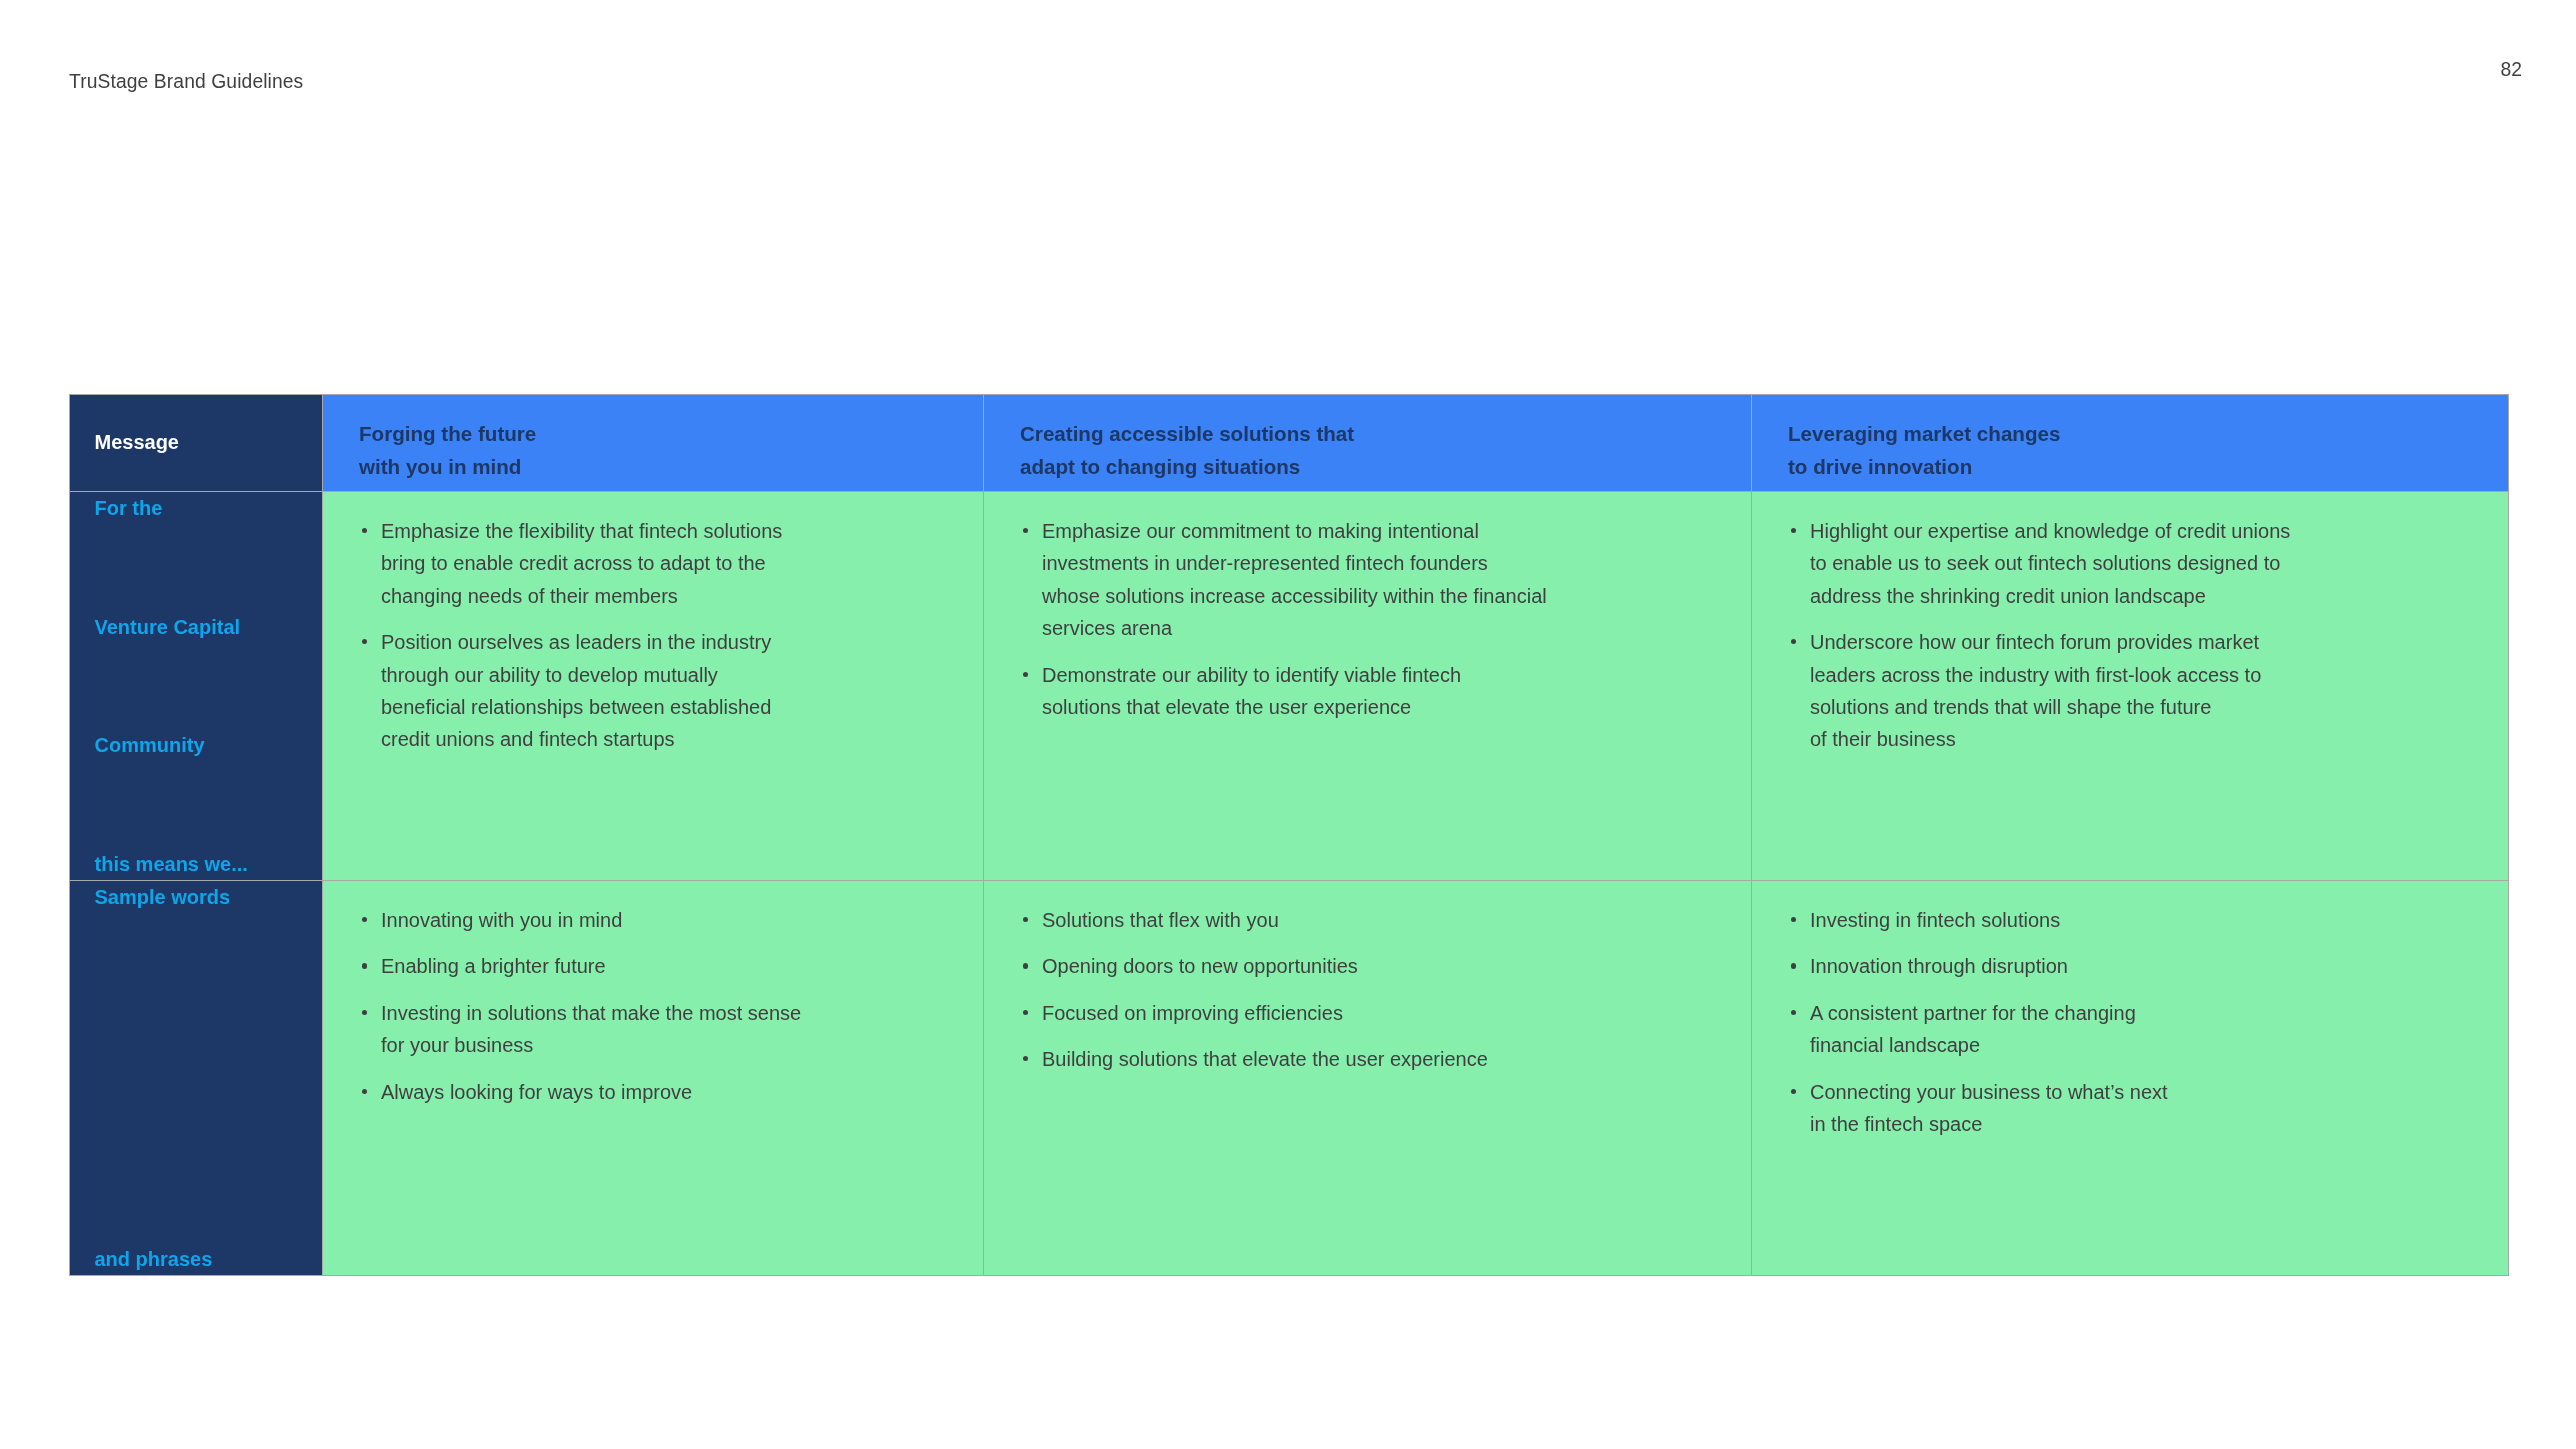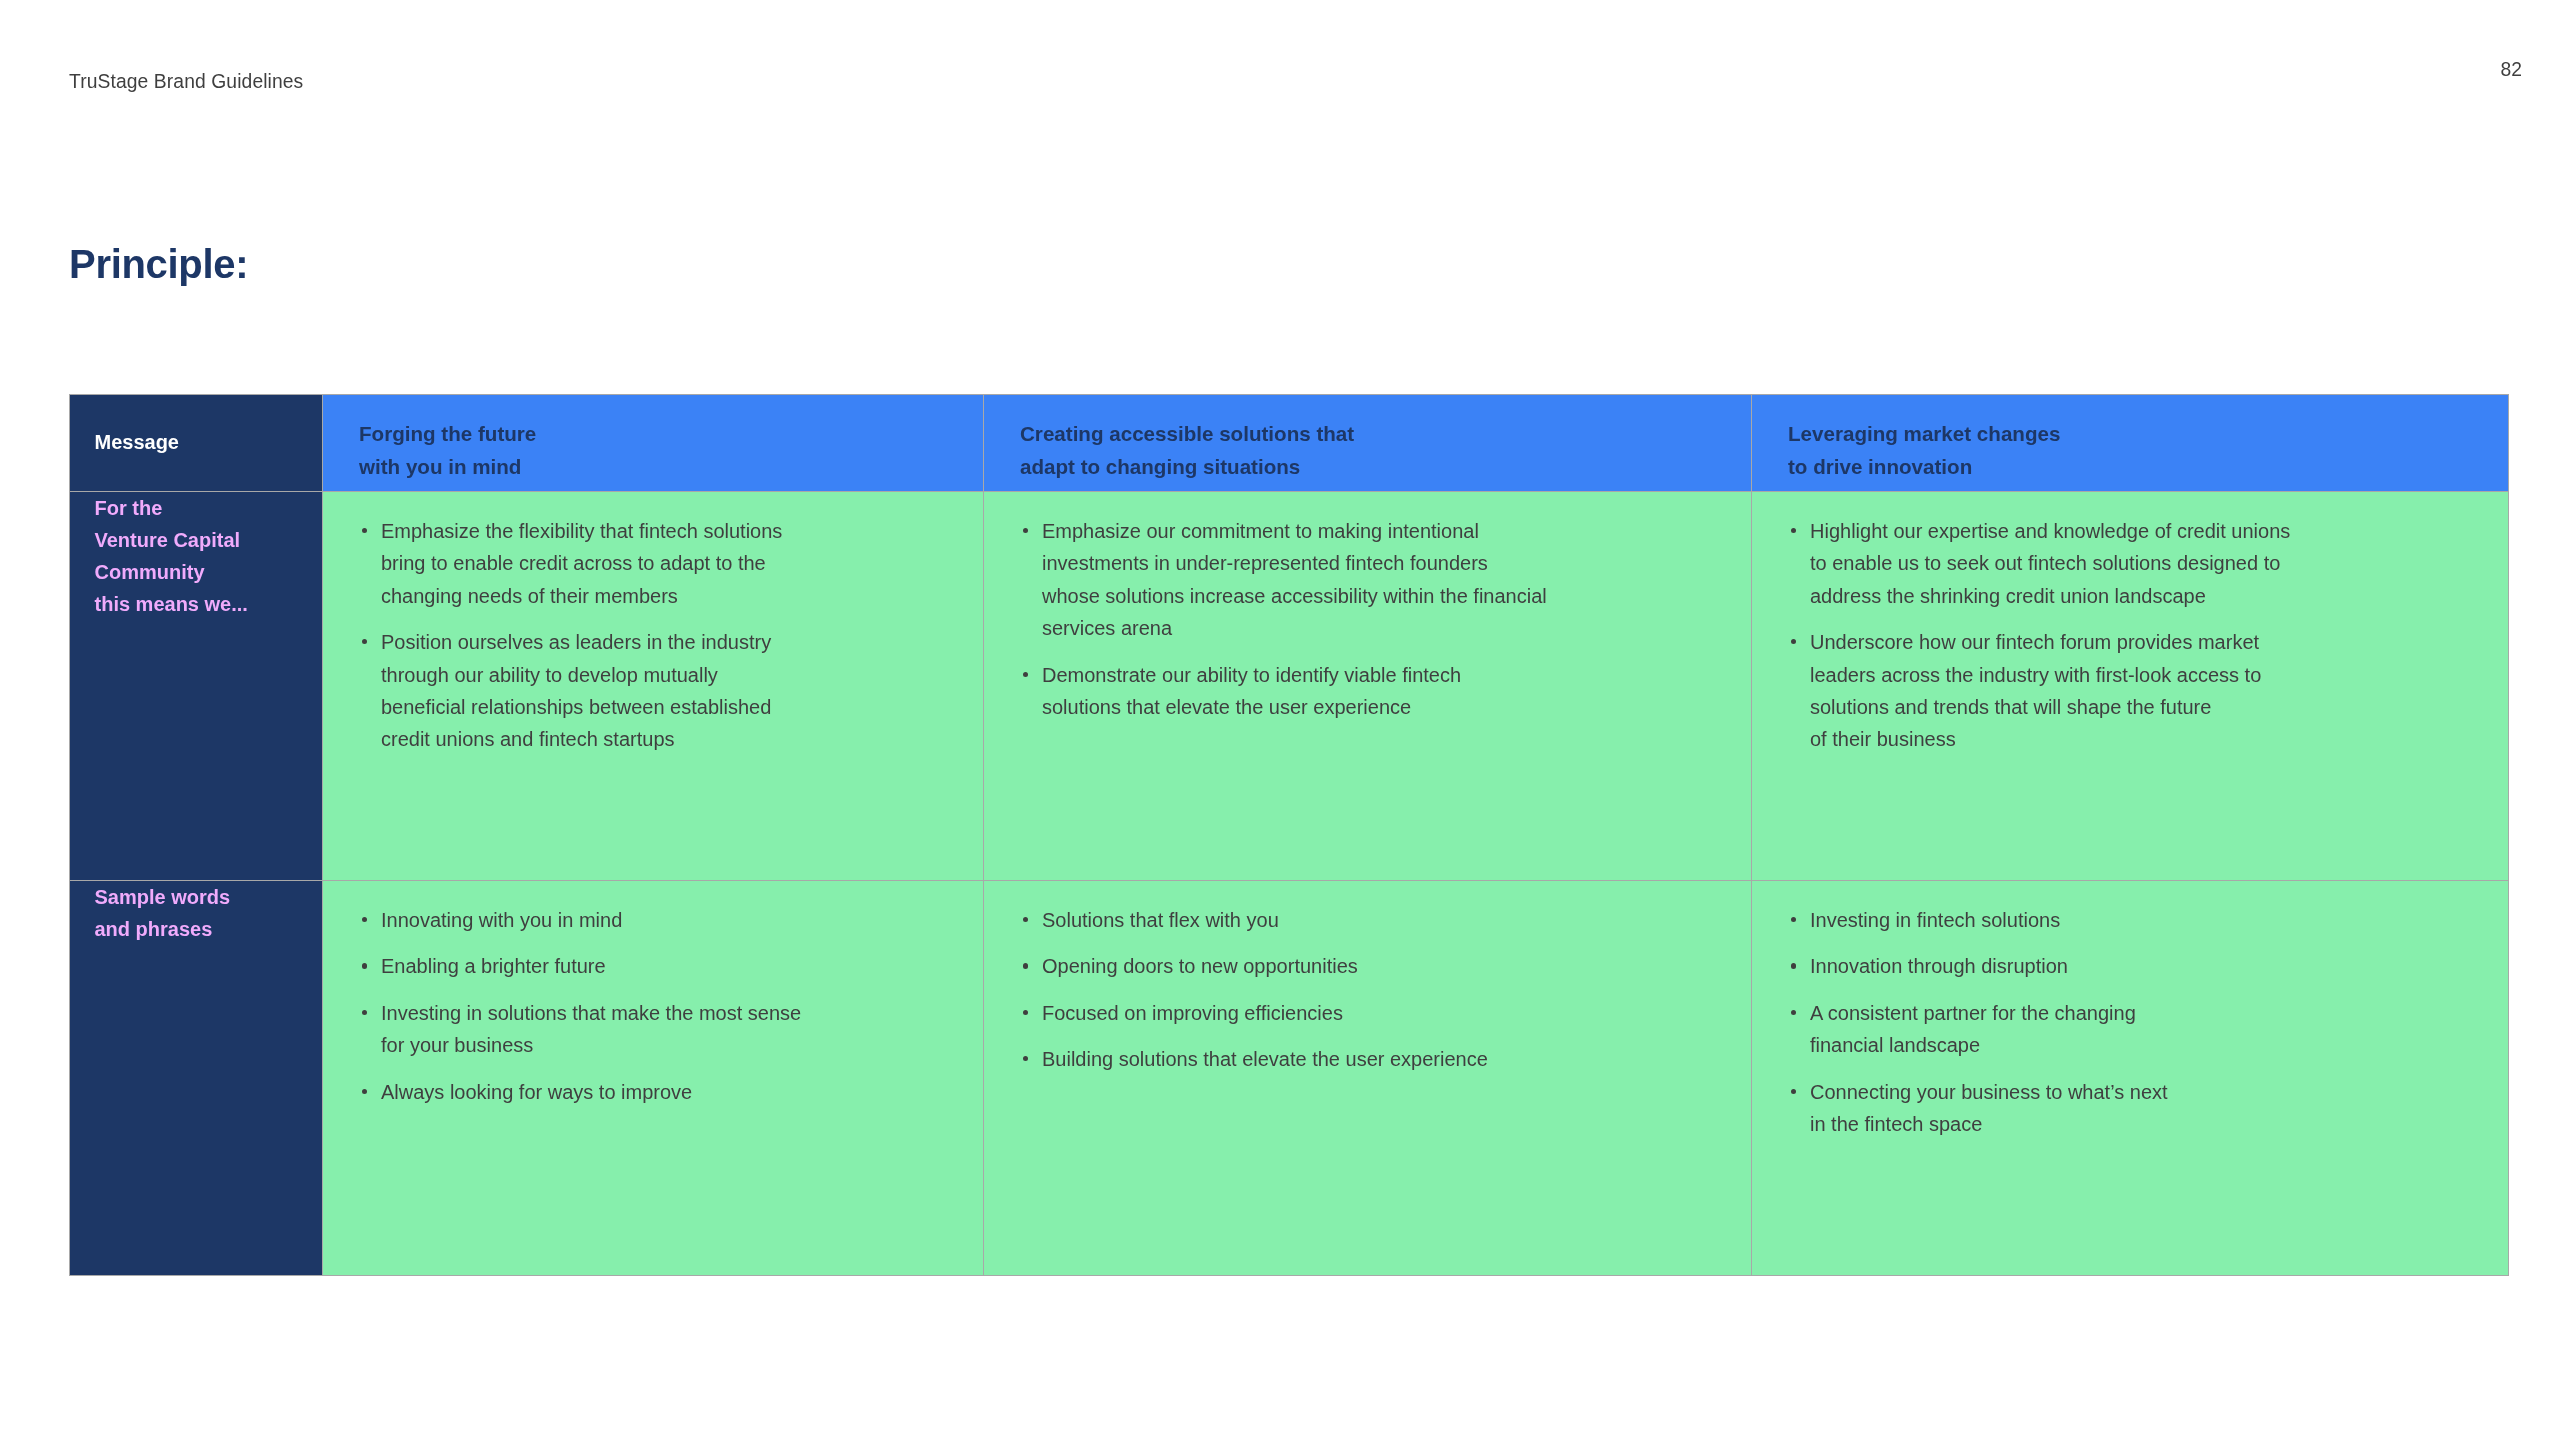--- a/index.html
+++ b/index.html
@@ -112,29 +112,29 @@
     height: 52px;
     box-sizing: content-box;
   }
   .hdr-col-inner .line { display: block; white-space: nowrap; }
 
   
   .row-label {
     background: #1d3766;
   }
   .row-label-inner {
-    color: #f0abfc;
+    color: #0ea5e9;
     font-size: 20px;
     font-weight: bold;
     line-height: 1.6;
     padding-left: 24.5px;
     padding-right: 10.3px;
     display: flex;
     flex-direction: column;
-    justify-content: flex-start;
+    justify-content: space-between;
   }
   .row-label-inner .line { display: block; }
 
   .row1 .row-label-inner { height: 388px; }
   .row2 .row-label-inner { height: 394px; }
 
   .body-cell {
     background: #86efac;
   }
   .cell-inner {
@@ -175,21 +175,20 @@
 </style>
 </head>
 <body>
 
 <div class="page-header">
   <div class="header-left">TruStage Brand Guidelines</div>
   <div class="header-right">82</div>
 </div>
 
 <h1 class="page-title">
-  <span class="line">Principle:</span>
 </h1>
 
 <table class="msg-table">
   <colgroup>
     <col class="col-label">
     <col class="col-a">
     <col class="col-b">
     <col class="col-c">
   </colgroup>
   <tbody>

